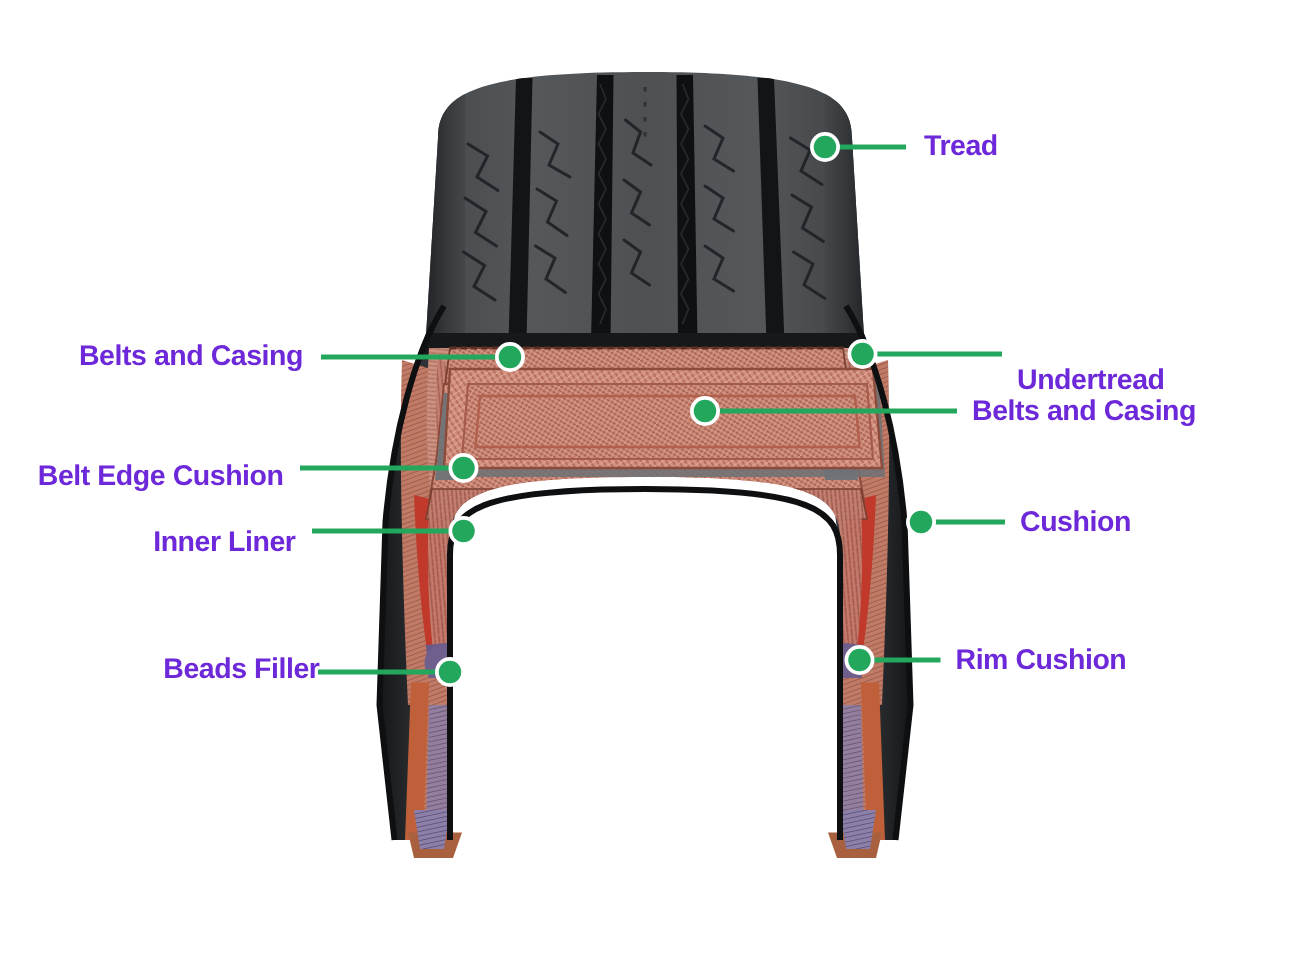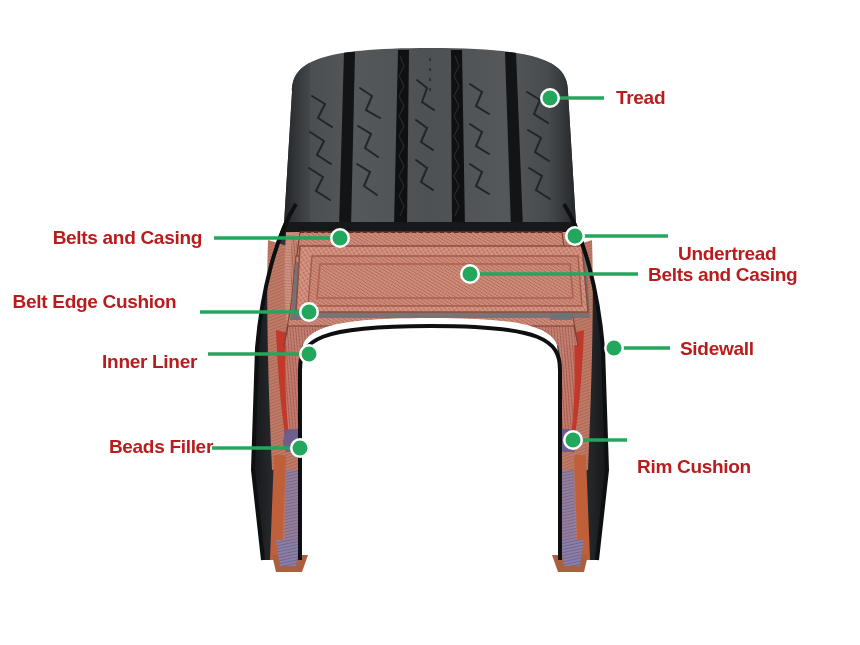--- a/index.html
+++ b/index.html
@@ -9,21 +9,21 @@
   #stage { position:absolute; inset:0; width:860px; height:645px; background:#ffffff; }
 
   svg.diagram { position:absolute; left:0; top:0; width:860px; height:645px; }
 
   .callout-label {
     position:absolute;
     font-family:"Liberation Sans", sans-serif;
     font-weight:bold;
     font-size:19px;
     letter-spacing:-0.3px;
-    color:#b91c1c;
+    color:#6d28d9;
     white-space:nowrap;
     line-height:1;
   }
   .lbl-right { text-align:left; }
   .lbl-left  { text-align:right; }
 </style>
 </head>
 <body>
 
 <div id="stage">
@@ -272,21 +272,21 @@
         <circle cx="309" cy="354" r="7.5" fill="#22a75d"></circle>
         <circle cx="300" cy="448" r="10" fill="#ffffff"></circle>
         <circle cx="300" cy="448" r="7.5" fill="#22a75d"></circle>
       </g>
   </svg>
 
   <div id="labels">
       <div class="callout-label lbl-right" style="top: 88px; left: 616px;">Tread</div>
       <div class="callout-label lbl-right" style="top: 244px; left: 678px;">Undertread</div>
       <div class="callout-label lbl-right" style="top: 265px; left: 648px;">Belts and Casing</div>
-      <div class="callout-label lbl-right" style="top: 339px; left: 680px;">Sidewall</div>
-      <div class="callout-label lbl-right" style="top: 431px; left: 637px; margin-top: 26px;">Rim Cushion</div>
+      <div class="callout-label lbl-right" style="top: 339px; left: 680px;">Cushion</div>
+      <div class="callout-label lbl-right" style="top: 431px; left: 637px;">Rim Cushion</div>
       <div class="callout-label lbl-left" style="top: 228px; left: 0px; width: 202px;">Belts and Casing</div>
-      <div class="callout-label lbl-left" style="top: 292px; left: 0px; width: 189px; text-align: center;">Belt Edge Cushion</div>
+      <div class="callout-label lbl-left" style="top: 308px; left: 0px; width: 189px;">Belt Edge Cushion</div>
       <div class="callout-label lbl-left" style="top: 352px; left: 0px; width: 197px;">Inner Liner</div>
       <div class="callout-label lbl-left" style="top: 437px; left: 12px; width: 201px;">Beads Filler</div>
     </div>
 
 </div>
 
 </body></html>

